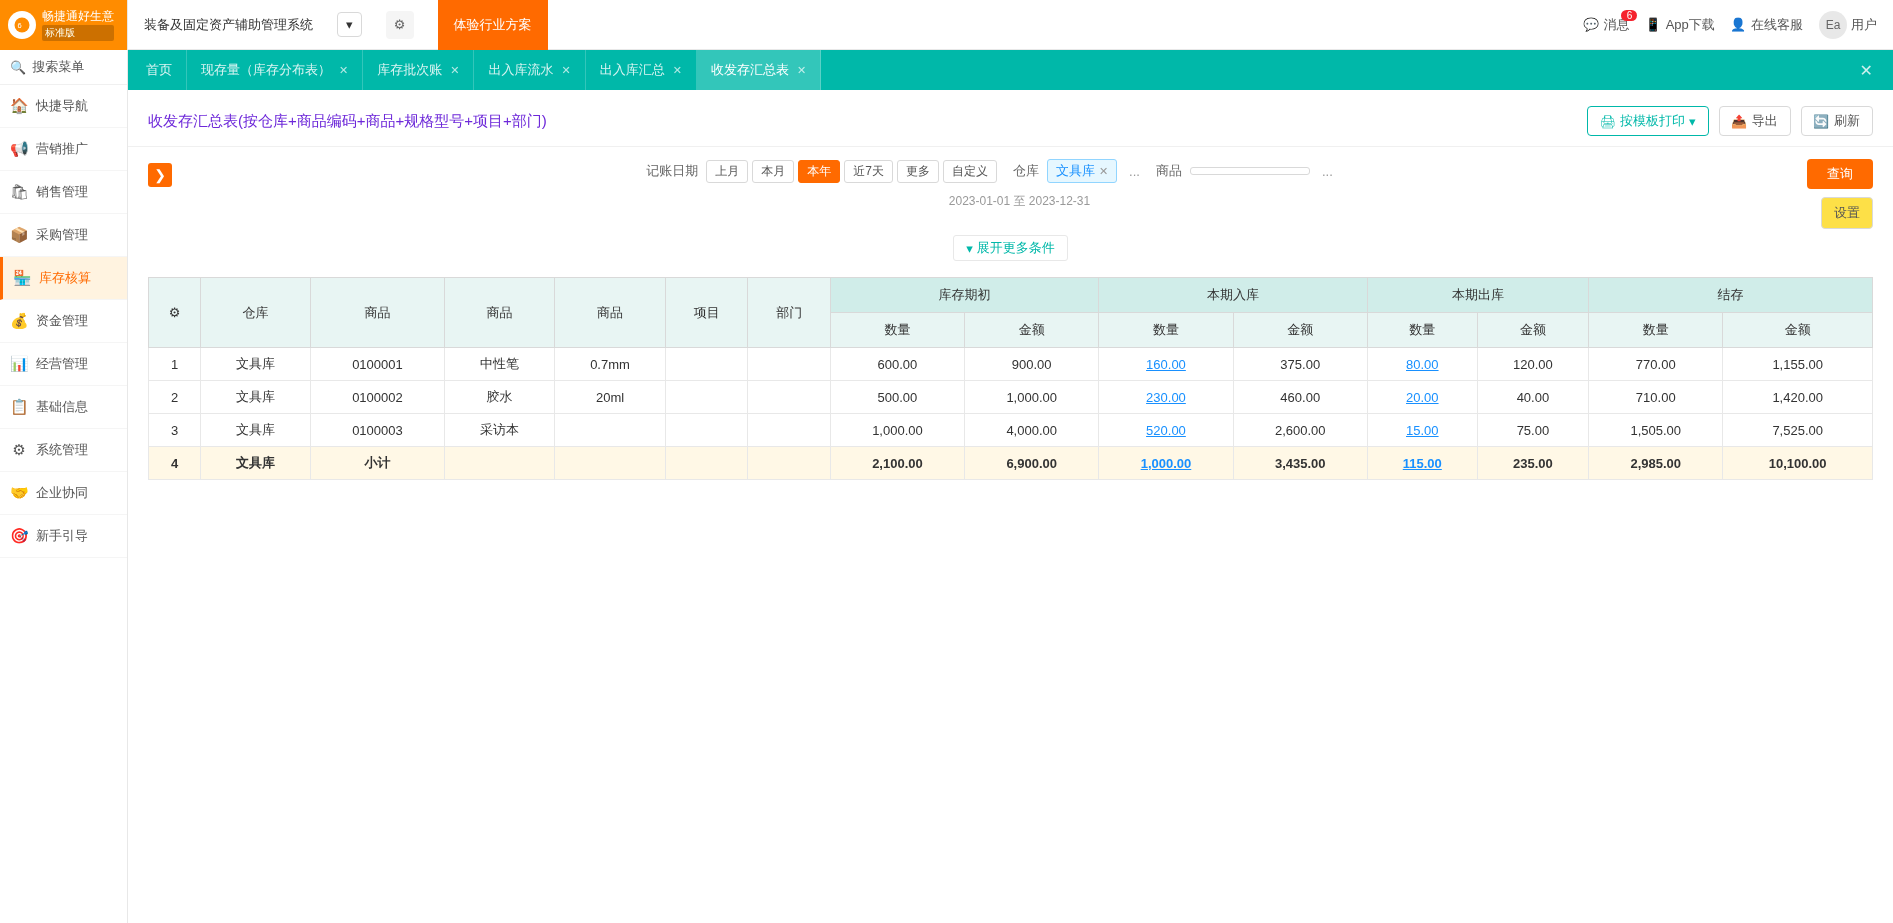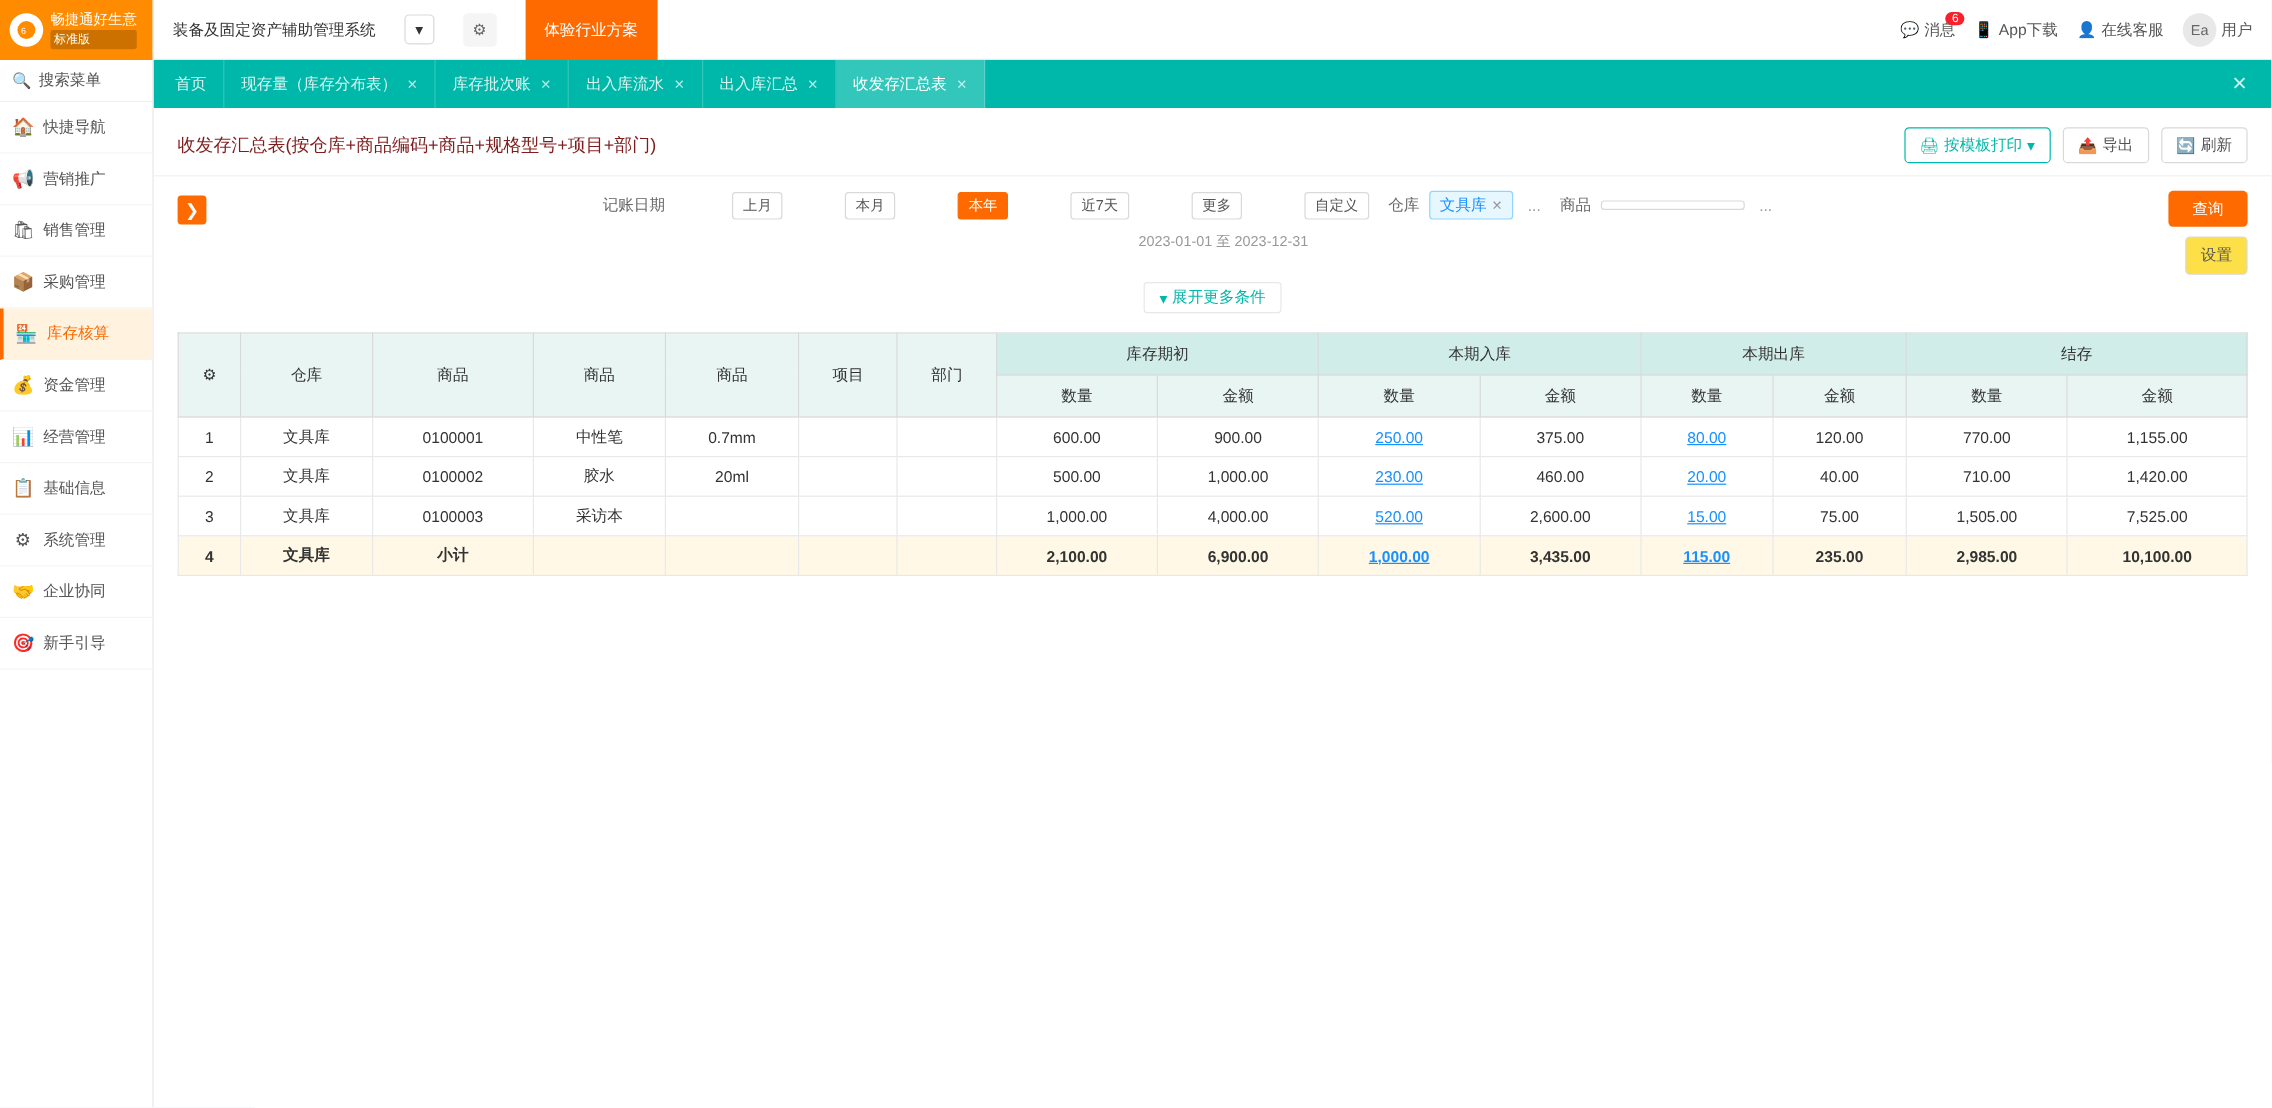--- a/index.html
+++ b/index.html
@@ -37,31 +37,31 @@
     .tab-item:first-child { padding-left: 10px; }
     .tab-item.active { background: rgba(255,255,255,0.2); color: #fff; font-weight: 500; }
     .tab-close { font-size: 11px; color: rgba(255,255,255,0.7); cursor: pointer; margin-left: 2px; }
     .tab-close-window { margin-left: auto; color: rgba(255,255,255,0.8); padding: 0 12px; cursor: pointer; font-size: 16px; }
 
     
     .content { flex: 1; overflow: auto; background: #fff; padding: 0; }
 
     
     .page-header { padding: 16px 20px 10px 20px; border-bottom: 1px solid #f0f0f0; display: flex; align-items: center; justify-content: space-between; }
-    .page-title { font-size: 15px; color: #7f1d1d; font-weight: 500; }
+    .page-title { font-size: 15px; color: #6d28d9; font-weight: 500; }
     .page-header-actions { display: flex; align-items: center; gap: 10px; }
     .btn-action { display: flex; align-items: center; gap: 4px; padding: 5px 12px; border: 1px solid #d9d9d9; border-radius: 4px; background: #fff; color: #555; font-size: 13px; cursor: pointer; }
     .btn-primary-outline { color: #00b8a9; border-color: #00b8a9; }
     .filter-toggle { width: 24px; height: 24px; background: #ff6a00; color: #fff; border-radius: 3px; display: flex; align-items: center; justify-content: center; cursor: pointer; font-size: 14px; flex-shrink: 0; margin-top: 4px; }
     .filter-section { display: flex; flex-direction: column; gap: 10px; flex: 1; }
     .filter-row { display: flex; align-items: center; gap: 16px; flex-wrap: wrap; justify-content: center; }
     .filter-item { display: flex; align-items: center; gap: 8px; }
     .filter-label { color: #666; font-size: 13px; white-space: nowrap; }
     .date-btns { display: flex; align-items: center; gap: 4px; }
-    .date-btn { padding: 2px 8px; border: 1px solid #d9d9d9; border-radius: 3px; font-size: 12px; color: #555; cursor: pointer; background: #fff; margin-left: 48px; }
+    .date-btn { padding: 2px 8px; border: 1px solid #d9d9d9; border-radius: 3px; font-size: 12px; color: #555; cursor: pointer; background: #fff; }
     .date-btn.active { background: #ff6a00; color: #fff; border-color: #ff6a00; }
     .warehouse-tag { display: flex; align-items: center; gap: 4px; background: #e6f7ff; border: 1px solid #91d5ff; border-radius: 3px; padding: 2px 8px; font-size: 13px; color: #1890ff; }
     .tag-close { cursor: pointer; color: #999; font-size: 11px; }
     .tag-more { color: #999; font-size: 13px; cursor: pointer; margin-left: 4px; }
     .filter-input-area { display: flex; align-items: center; border: 1px solid #d9d9d9; border-radius: 3px; padding: 3px 8px; min-width: 120px; background: #fff; }
     .filter-input-placeholder { color: #bbb; font-size: 13px; }
 
     .expand-bar { padding: 6px 20px; display: flex; justify-content: center; }
     .expand-btn { color: #00b8a9; font-size: 13px; cursor: pointer; display: flex; align-items: center; gap: 4px; border: 1px solid #e8e8e8; border-radius: 3px; padding: 3px 12px; background: #fff; }
 
@@ -315,21 +315,21 @@
         <tr>
               <td>1</td>
               <td>文具库</td>
               <td>0100001</td>
               <td>中性笔</td>
               <td>0.7mm</td>
               <td></td>
               <td></td>
               <td>600.00</td>
               <td>900.00</td>
-              <td class="link-text">250.00</td>
+              <td class="link-text">160.00</td>
               <td>375.00</td>
               <td class="link-text">80.00</td>
               <td>120.00</td>
               <td>770.00</td>
               <td>1,155.00</td>
             </tr>
             <tr>
               <td>2</td>
               <td>文具库</td>
               <td>0100002</td>

